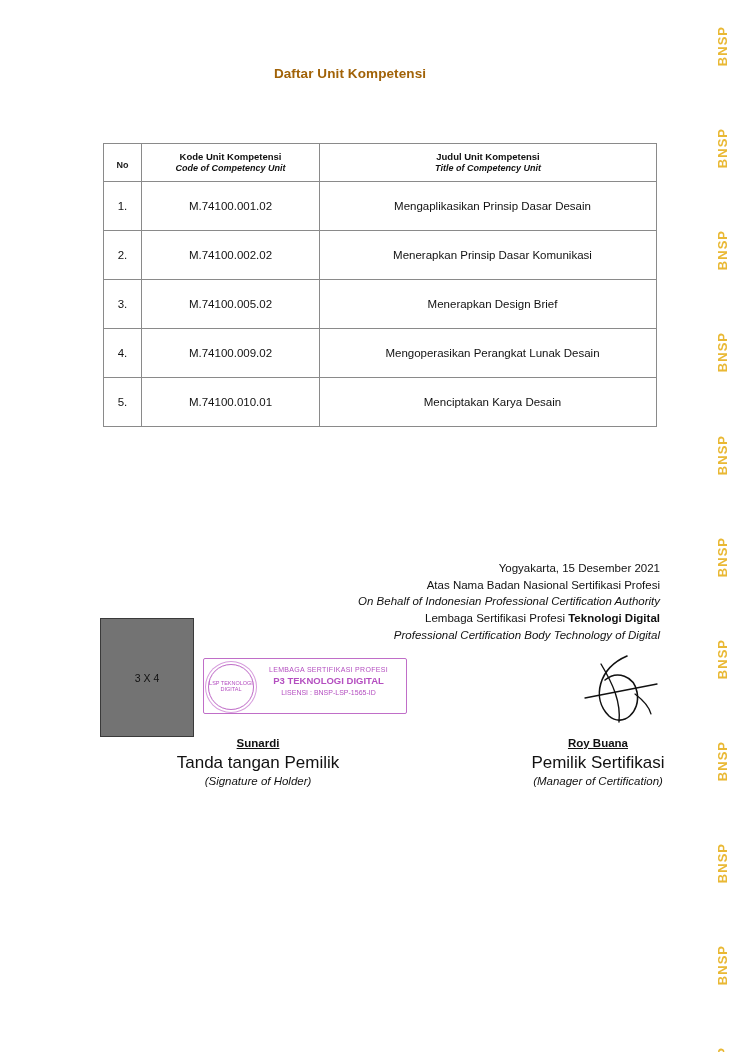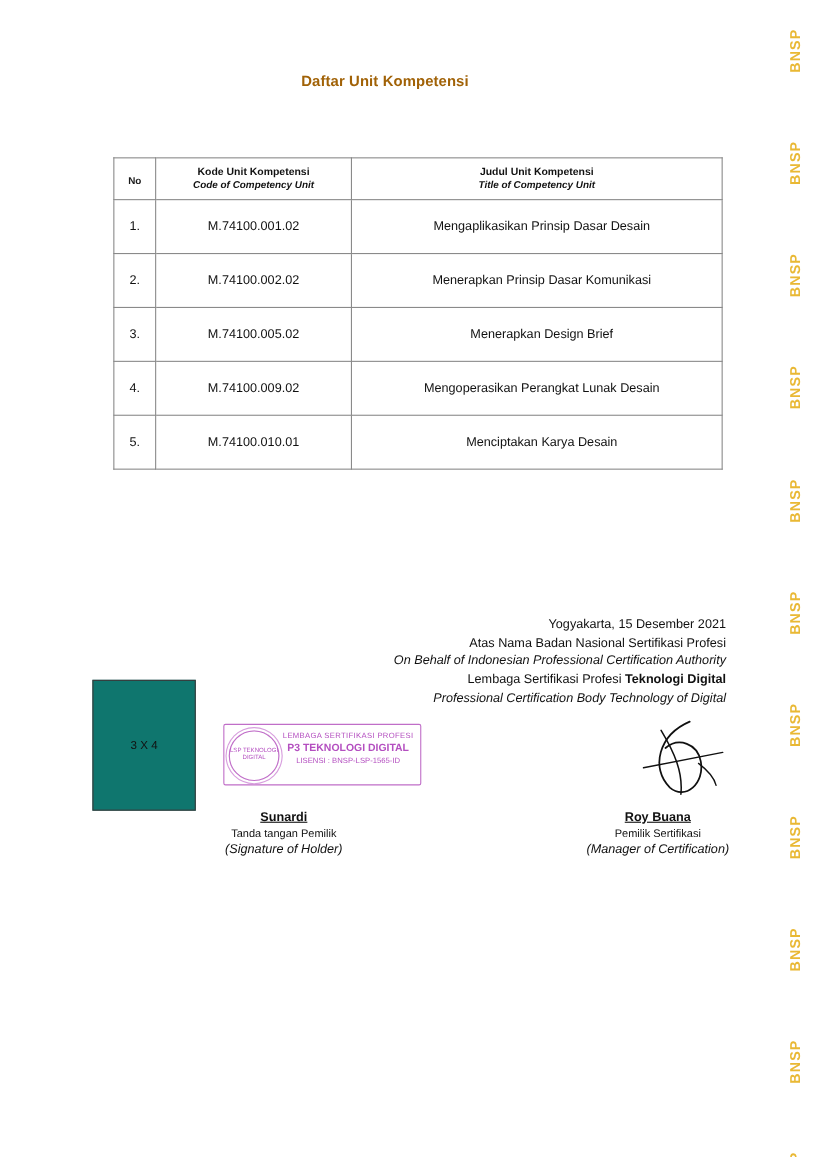--- a/index.html
+++ b/index.html
@@ -141,39 +141,39 @@
   .sign-line {
     font-size: 11.5px;
     color: #111;
   }
   .sign-line.italic { font-style: italic; }
   .sign-line.bold-mix b { font-weight: bold; }
 
   
   .photo-box {
     position: absolute;
-    left: 84px;
+    left: 100px;
     top: 618px;
     width: 92px;
     height: 117px;
     border: 1px solid #3a3a3a;
     display: flex;
     align-items: center;
     justify-content: center;
     font-size: 10.5px;
     color: #111;
-    background: #0f766e;
+    background: #737373;
   }
 
   
   .stamp {
     position: absolute;
     left: 203px;
     top: 658px;
-    width: 180px;
+    width: 204px;
     height: 56px;
     border: 1.5px solid #c06ec8;
     border-radius: 2px;
     color: #b44fc0;
     box-sizing: border-box;
   }
   .stamp-gear {
     position: absolute;
     left: 4px;
     top: 5px;
@@ -226,21 +226,21 @@
     text-align: center;
     line-height: 1.35;
   }
   .caption .name {
     font-size: 11.5px;
     font-weight: bold;
     text-decoration: underline;
     color: #111;
   }
   .caption .role {
-    font-size: 10px;
+    font-size: 17px;
     color: #111;
   }
   .caption .role-it {
     font-size: 11.5px;
     font-style: italic;
     color: #111;
   }
   .caption-holder {
     left: 168px;
     top: 736px;

